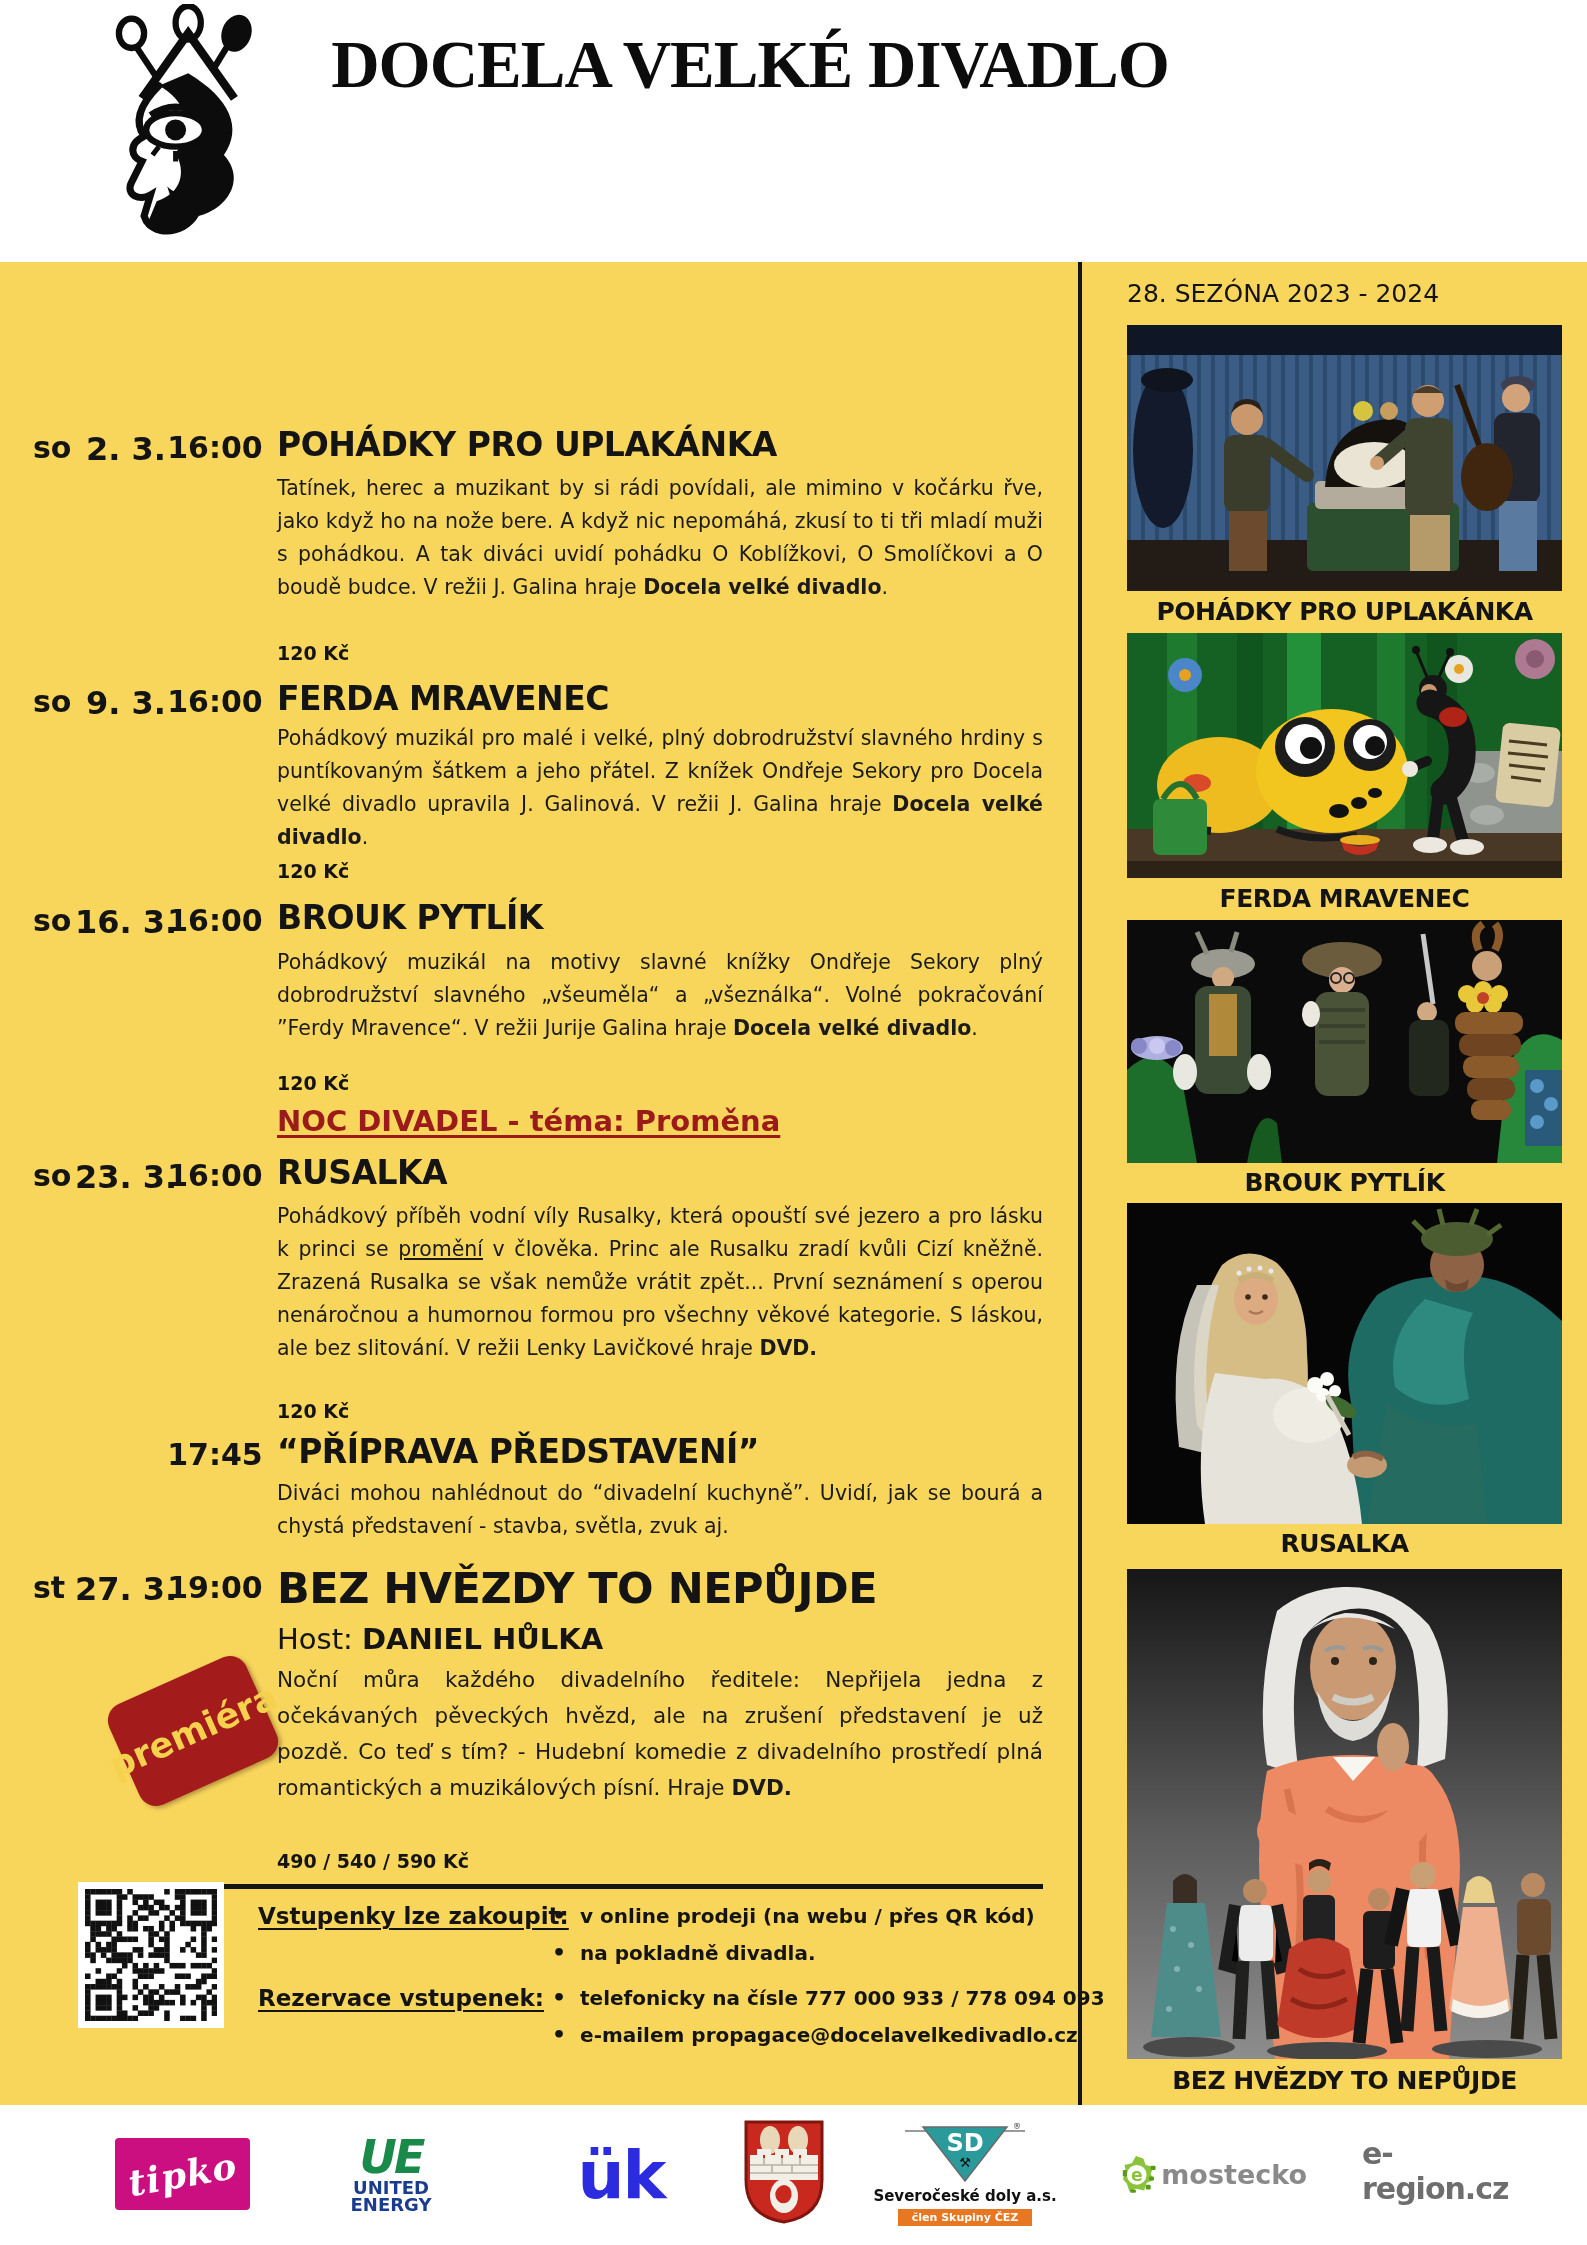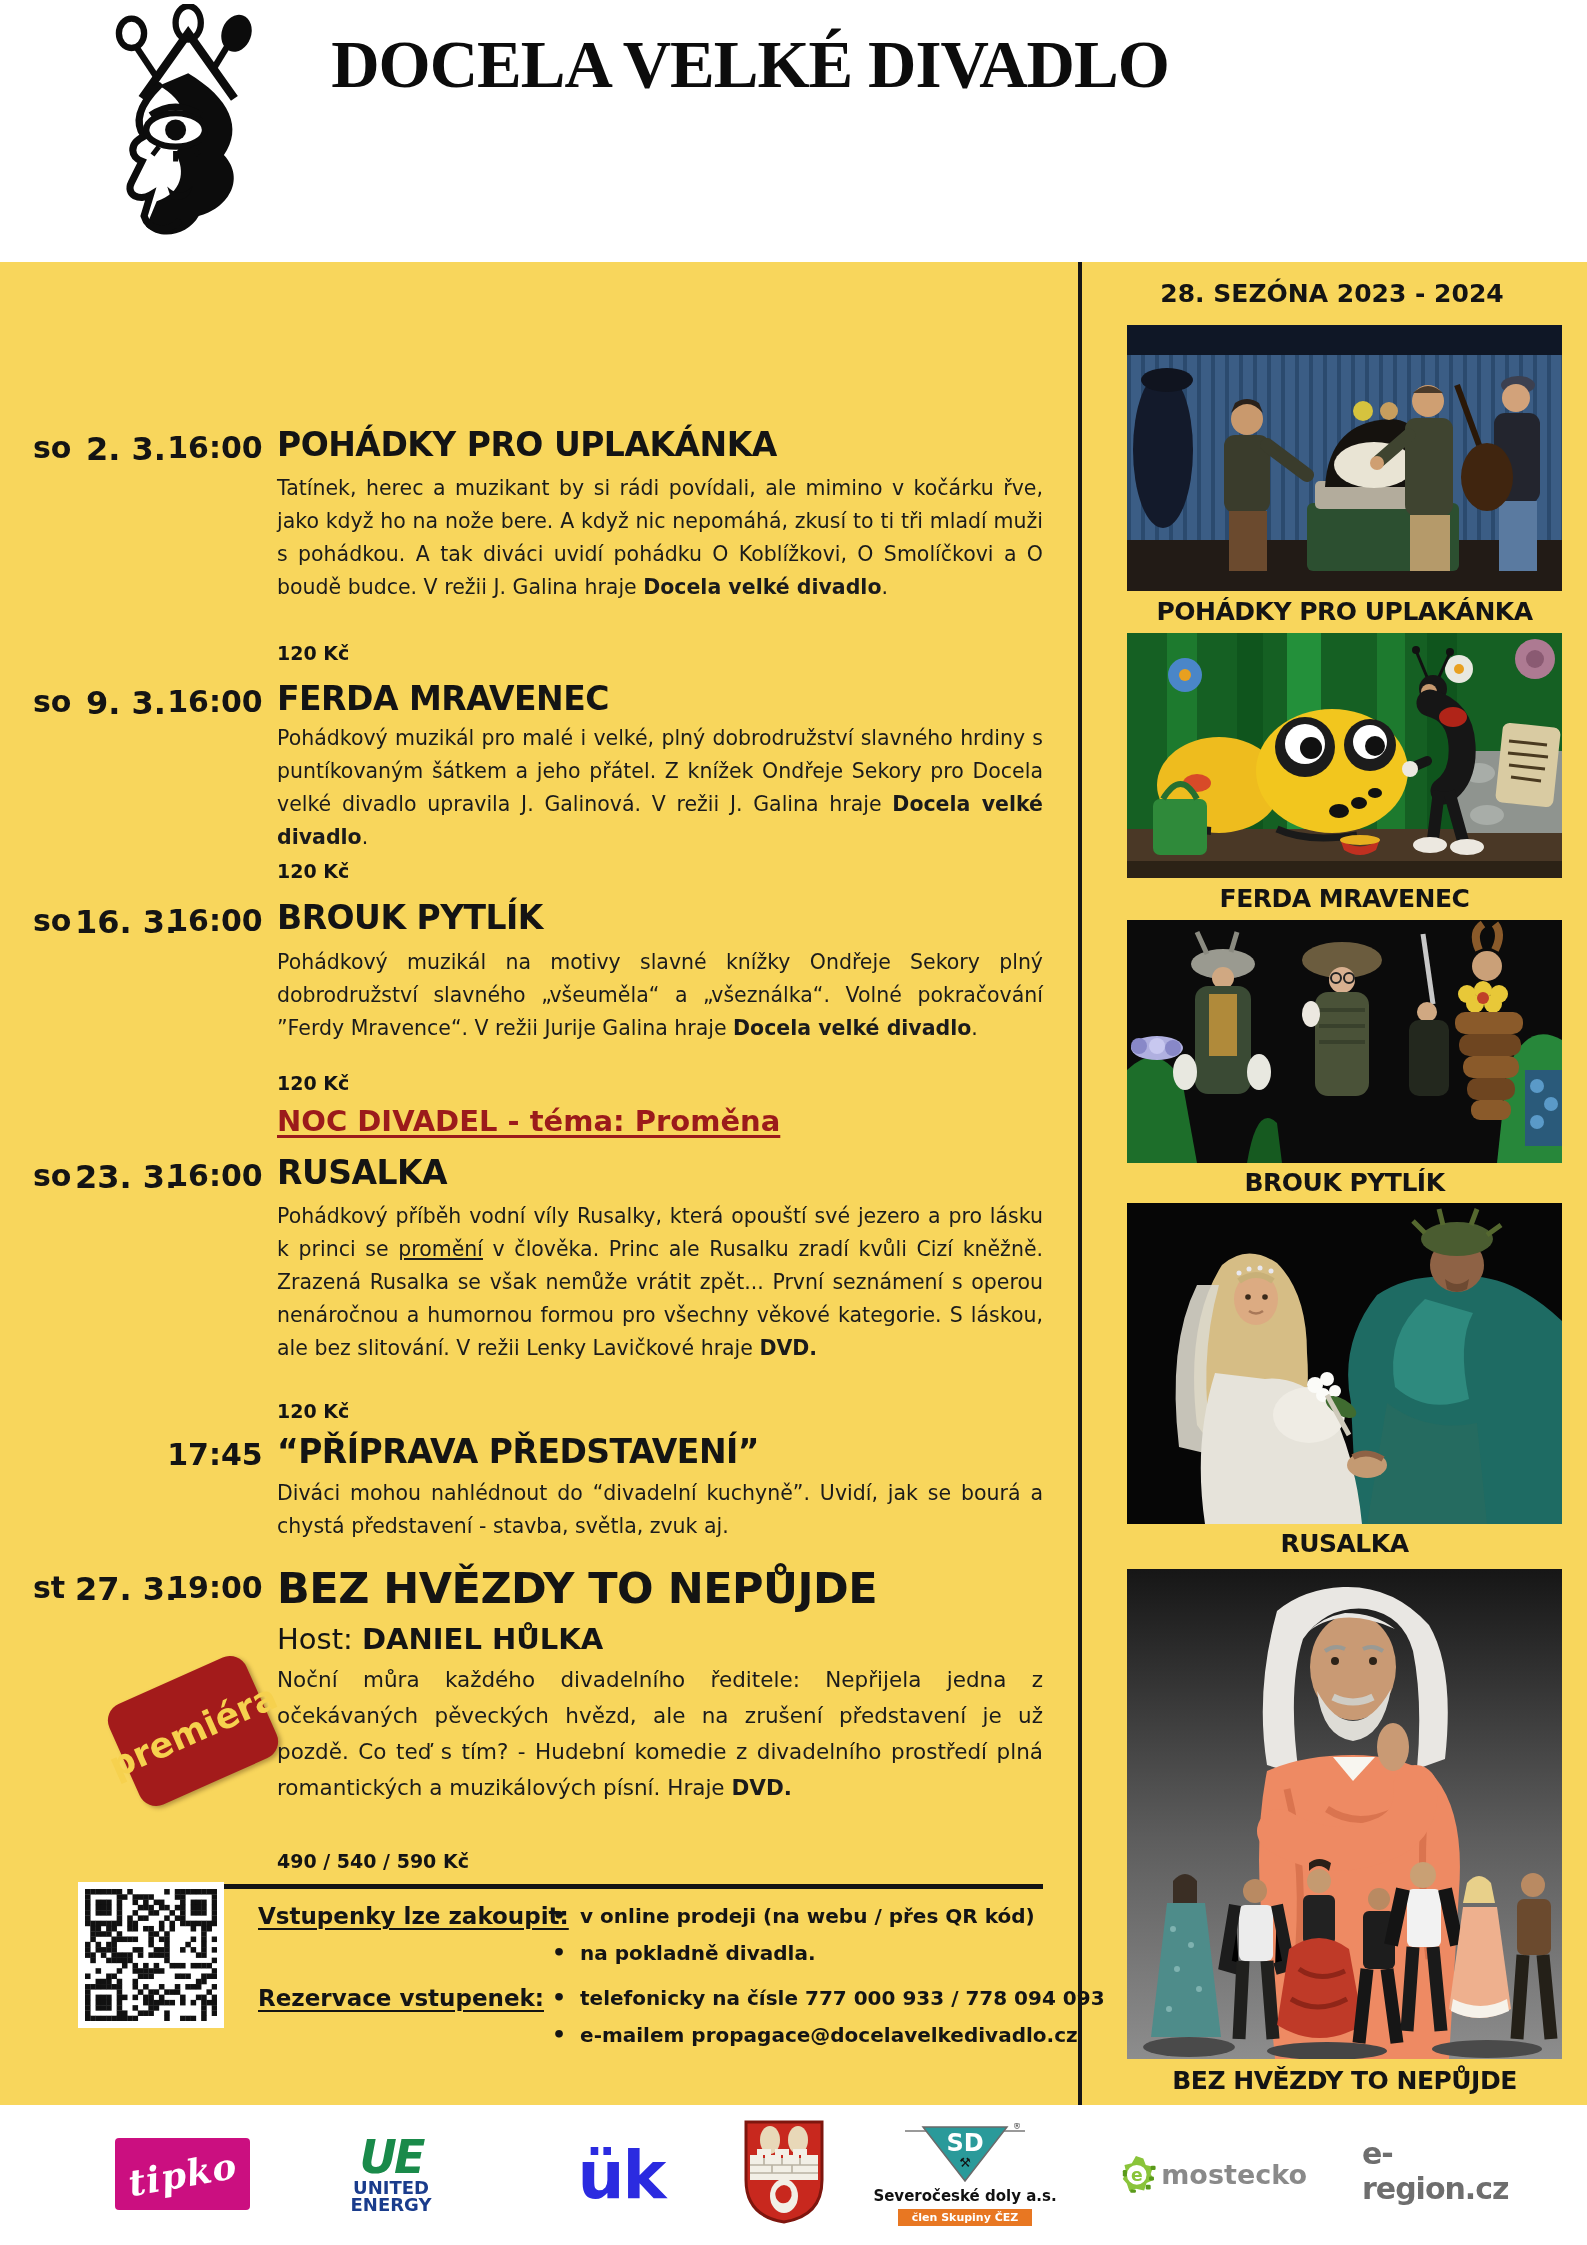--- a/index.html
+++ b/index.html
@@ -57,22 +57,22 @@
   .qr-box svg{width:100%;height:100%;fill:#111}
   .tlabel{position:absolute;left:258px;font-weight:700;font-size:23px;
           text-decoration:underline;text-decoration-thickness:2px;text-underline-offset:4px}
   .titem{position:absolute;left:552px;font-weight:700;font-size:20px;white-space:nowrap}
   .titem::before{content:"•";margin-right:14px;font-size:22px}
   .tl1{top:1903px}.ti1{top:1903px}.ti2{top:1940px}
   .tl2{top:1985px}.ti3{top:1985px}.ti4{top:2022px}
   .partners{position:absolute;left:0;top:2049px;width:1080px;text-align:center;font-weight:700;font-size:28px}
 
   
-  .season{position:absolute;left:1127px;top:279px;width:435px;padding-right:25px;text-align:center;
-          font-weight:700;font-size:25px;white-space:nowrap}
+  .season{position:absolute;left:1127px;top:279px;width:435px;padding-right:25px;text-align:left;
+          font-weight:400;font-size:25px;white-space:nowrap}
   .photo{position:absolute;left:1127px;width:435px;overflow:hidden;background:#000}
   .photo svg{display:block;width:100%;height:100%}
   .p1{top:325px;height:266px}.p2{top:633px;height:245px}.p3{top:920px;height:243px}
   .p4{top:1203px;height:321px}.p5{top:1569px;height:490px}
   .caption{position:absolute;left:1127px;width:435px;text-align:center;font-weight:700;font-size:25px;
            letter-spacing:-.5px;white-space:nowrap}
   .c1{top:597px}.c2{top:884px}.c3{top:1168px}.c4{top:1529px}.c5{top:2066px}
 
   
   .logo{position:absolute;display:flex;flex-direction:column;align-items:center;justify-content:center}

